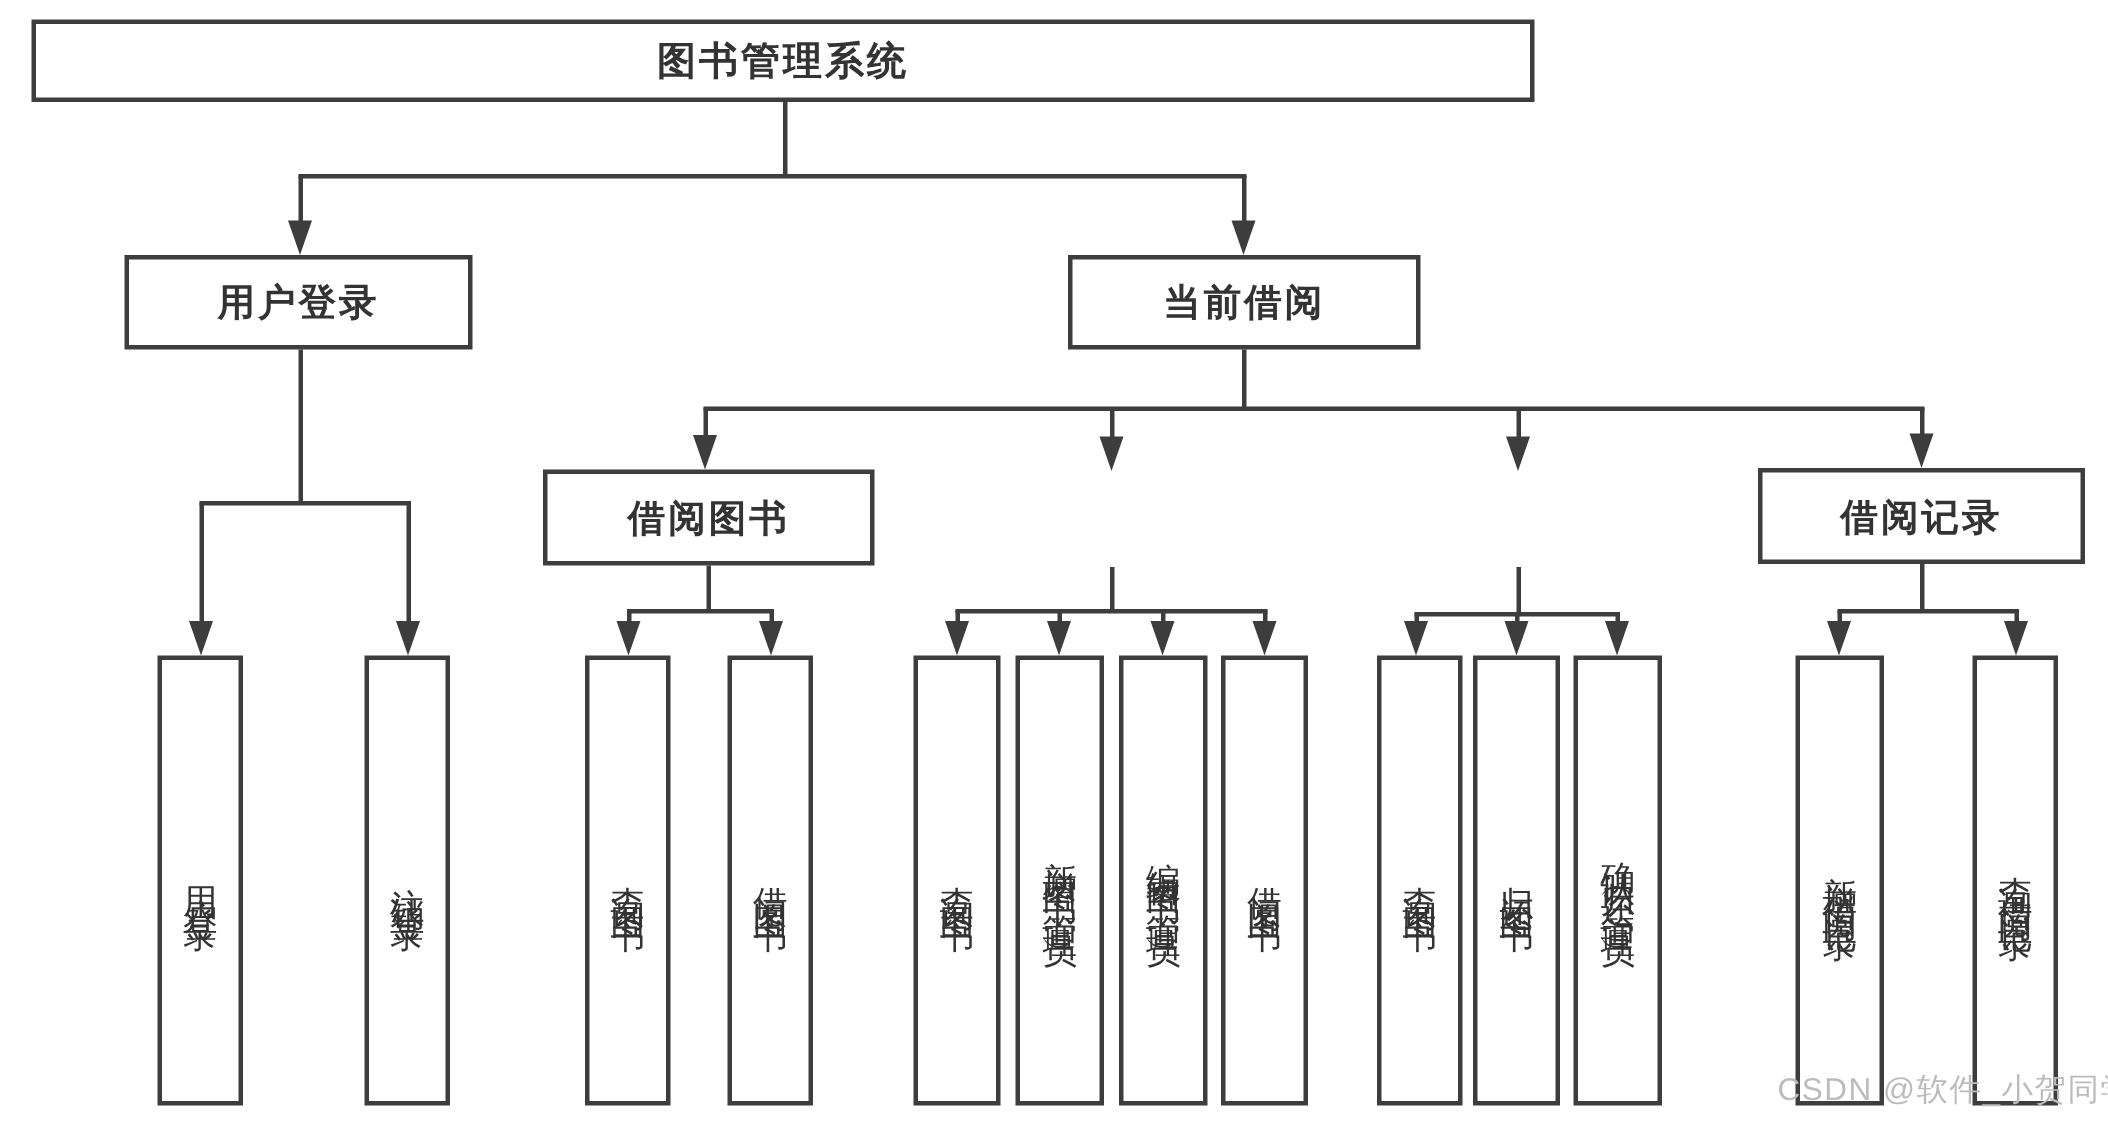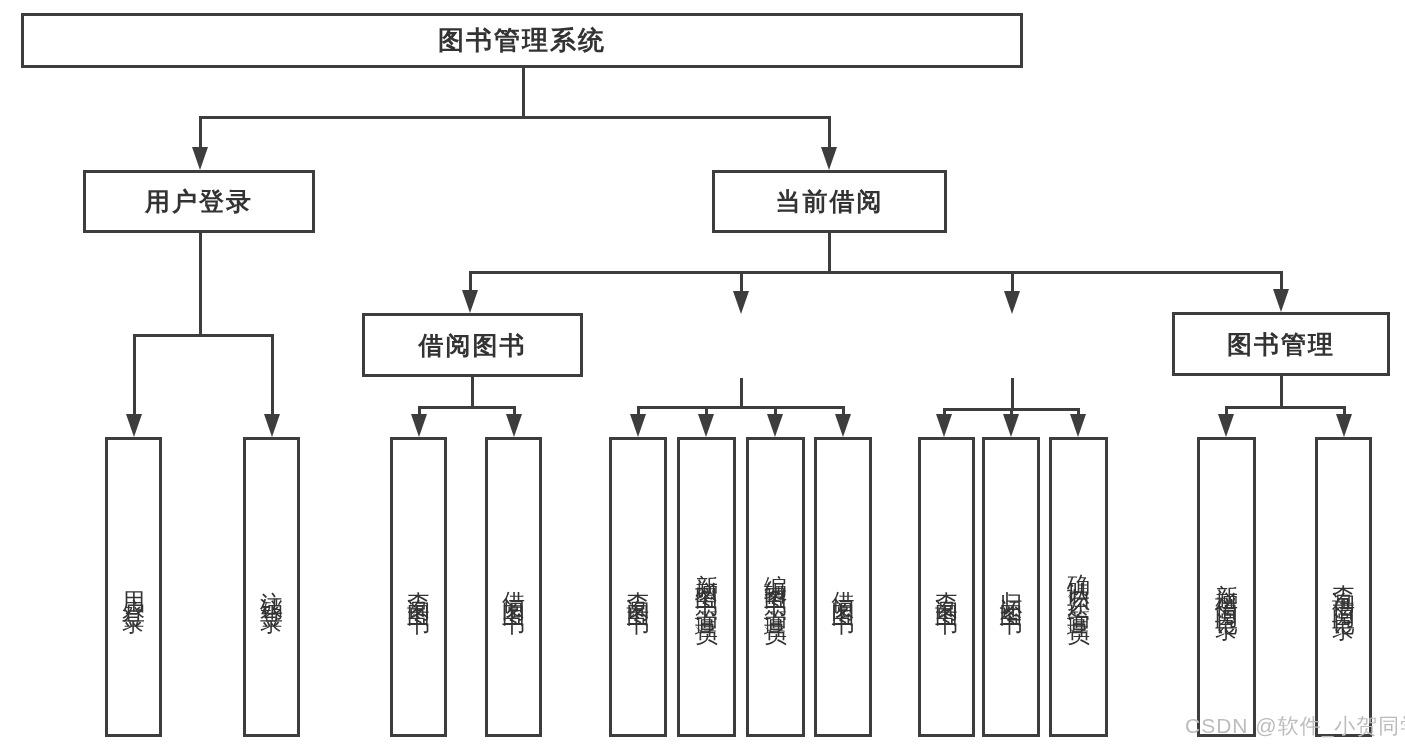--- a/index.html
+++ b/index.html
@@ -80,21 +80,21 @@
     <div class="node node-h" style="left: 83px; top: 170px; width: 232px; height: 63px;">
       <span class="node-label">用户登录</span>
     </div>
     <div class="node node-h" style="left: 712px; top: 170px; width: 235px; height: 63px;">
       <span class="node-label">当前借阅</span>
     </div>
     <div class="node node-h" style="left: 362px; top: 313px; width: 221px; height: 64px;">
       <span class="node-label">借阅图书</span>
     </div>
     <div class="node node-h" style="left: 1172px; top: 312px; width: 218px; height: 64px;">
-      <span class="node-label">图书管理</span>
+      <span class="node-label">借阅记录</span>
     </div>
     <div class="node node-v" style="left: 105px; top: 437px; width: 57px; height: 300px;">
       <span class="node-label">用户登录</span>
     </div>
     <div class="node node-v" style="left: 243px; top: 437px; width: 57px; height: 300px;">
       <span class="node-label">注销登录</span>
     </div>
     <div class="node node-v" style="left: 390px; top: 437px; width: 57px; height: 300px;">
       <span class="node-label">查询图书</span>
     </div>

